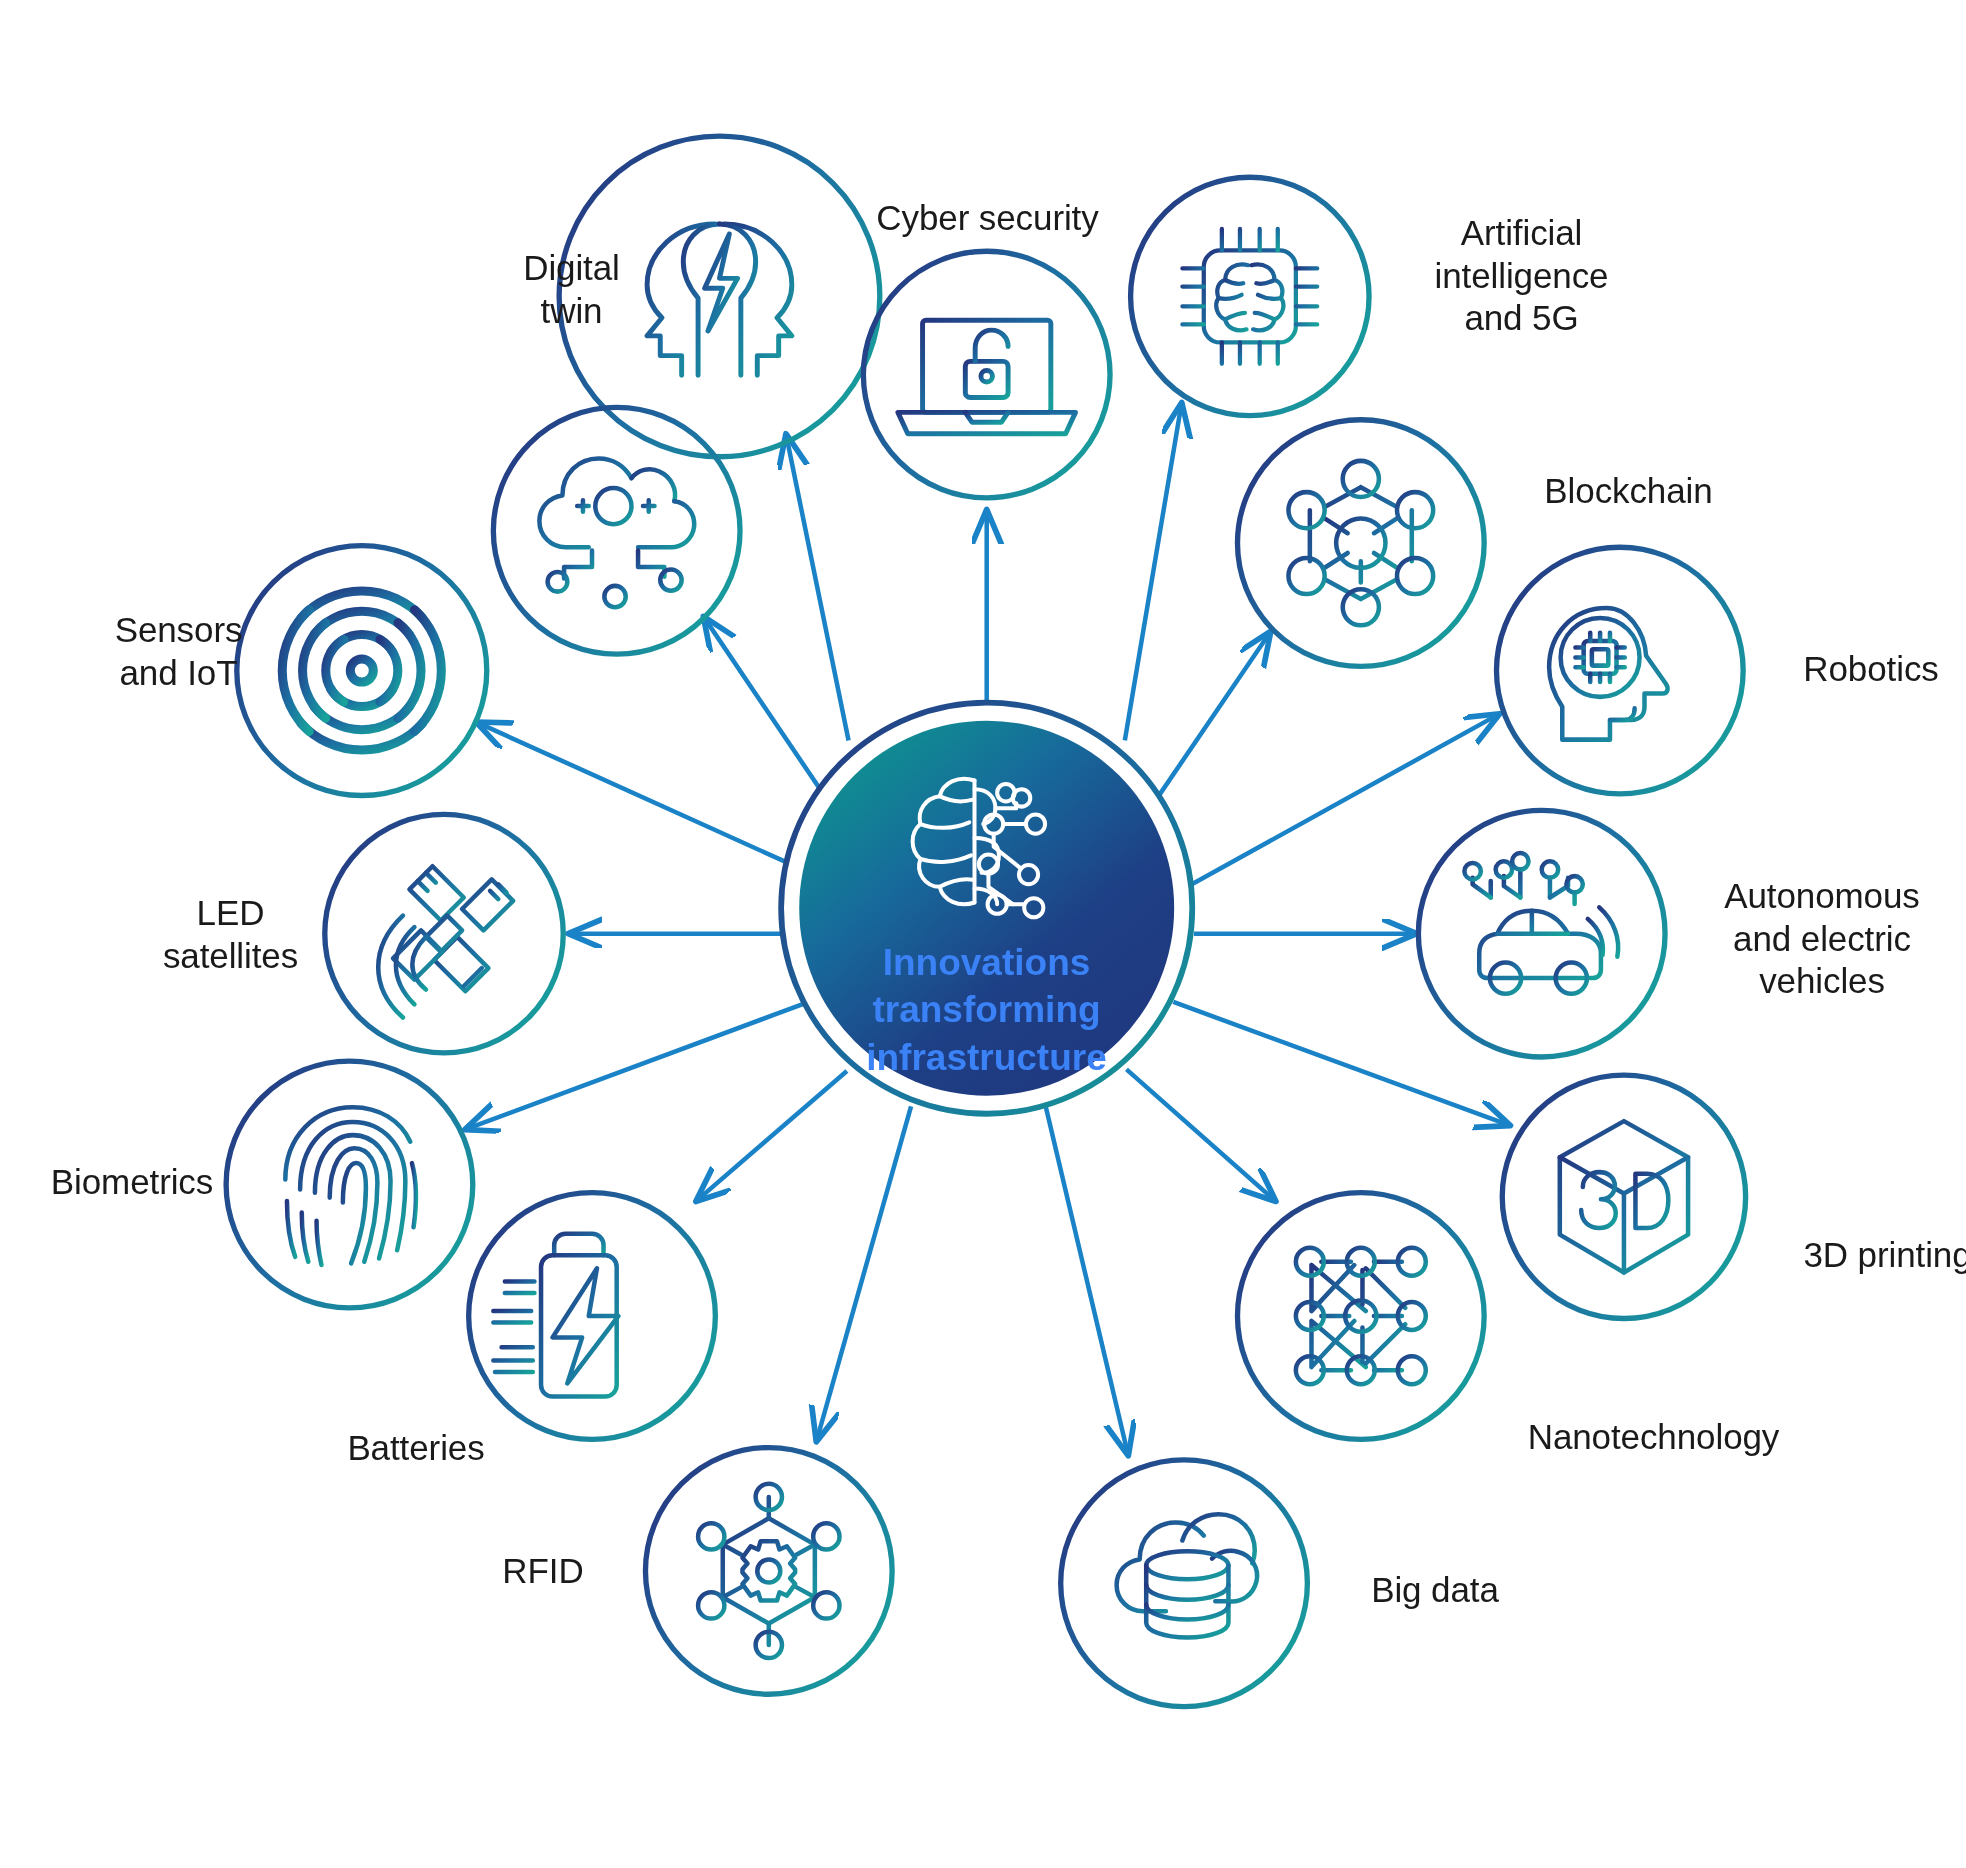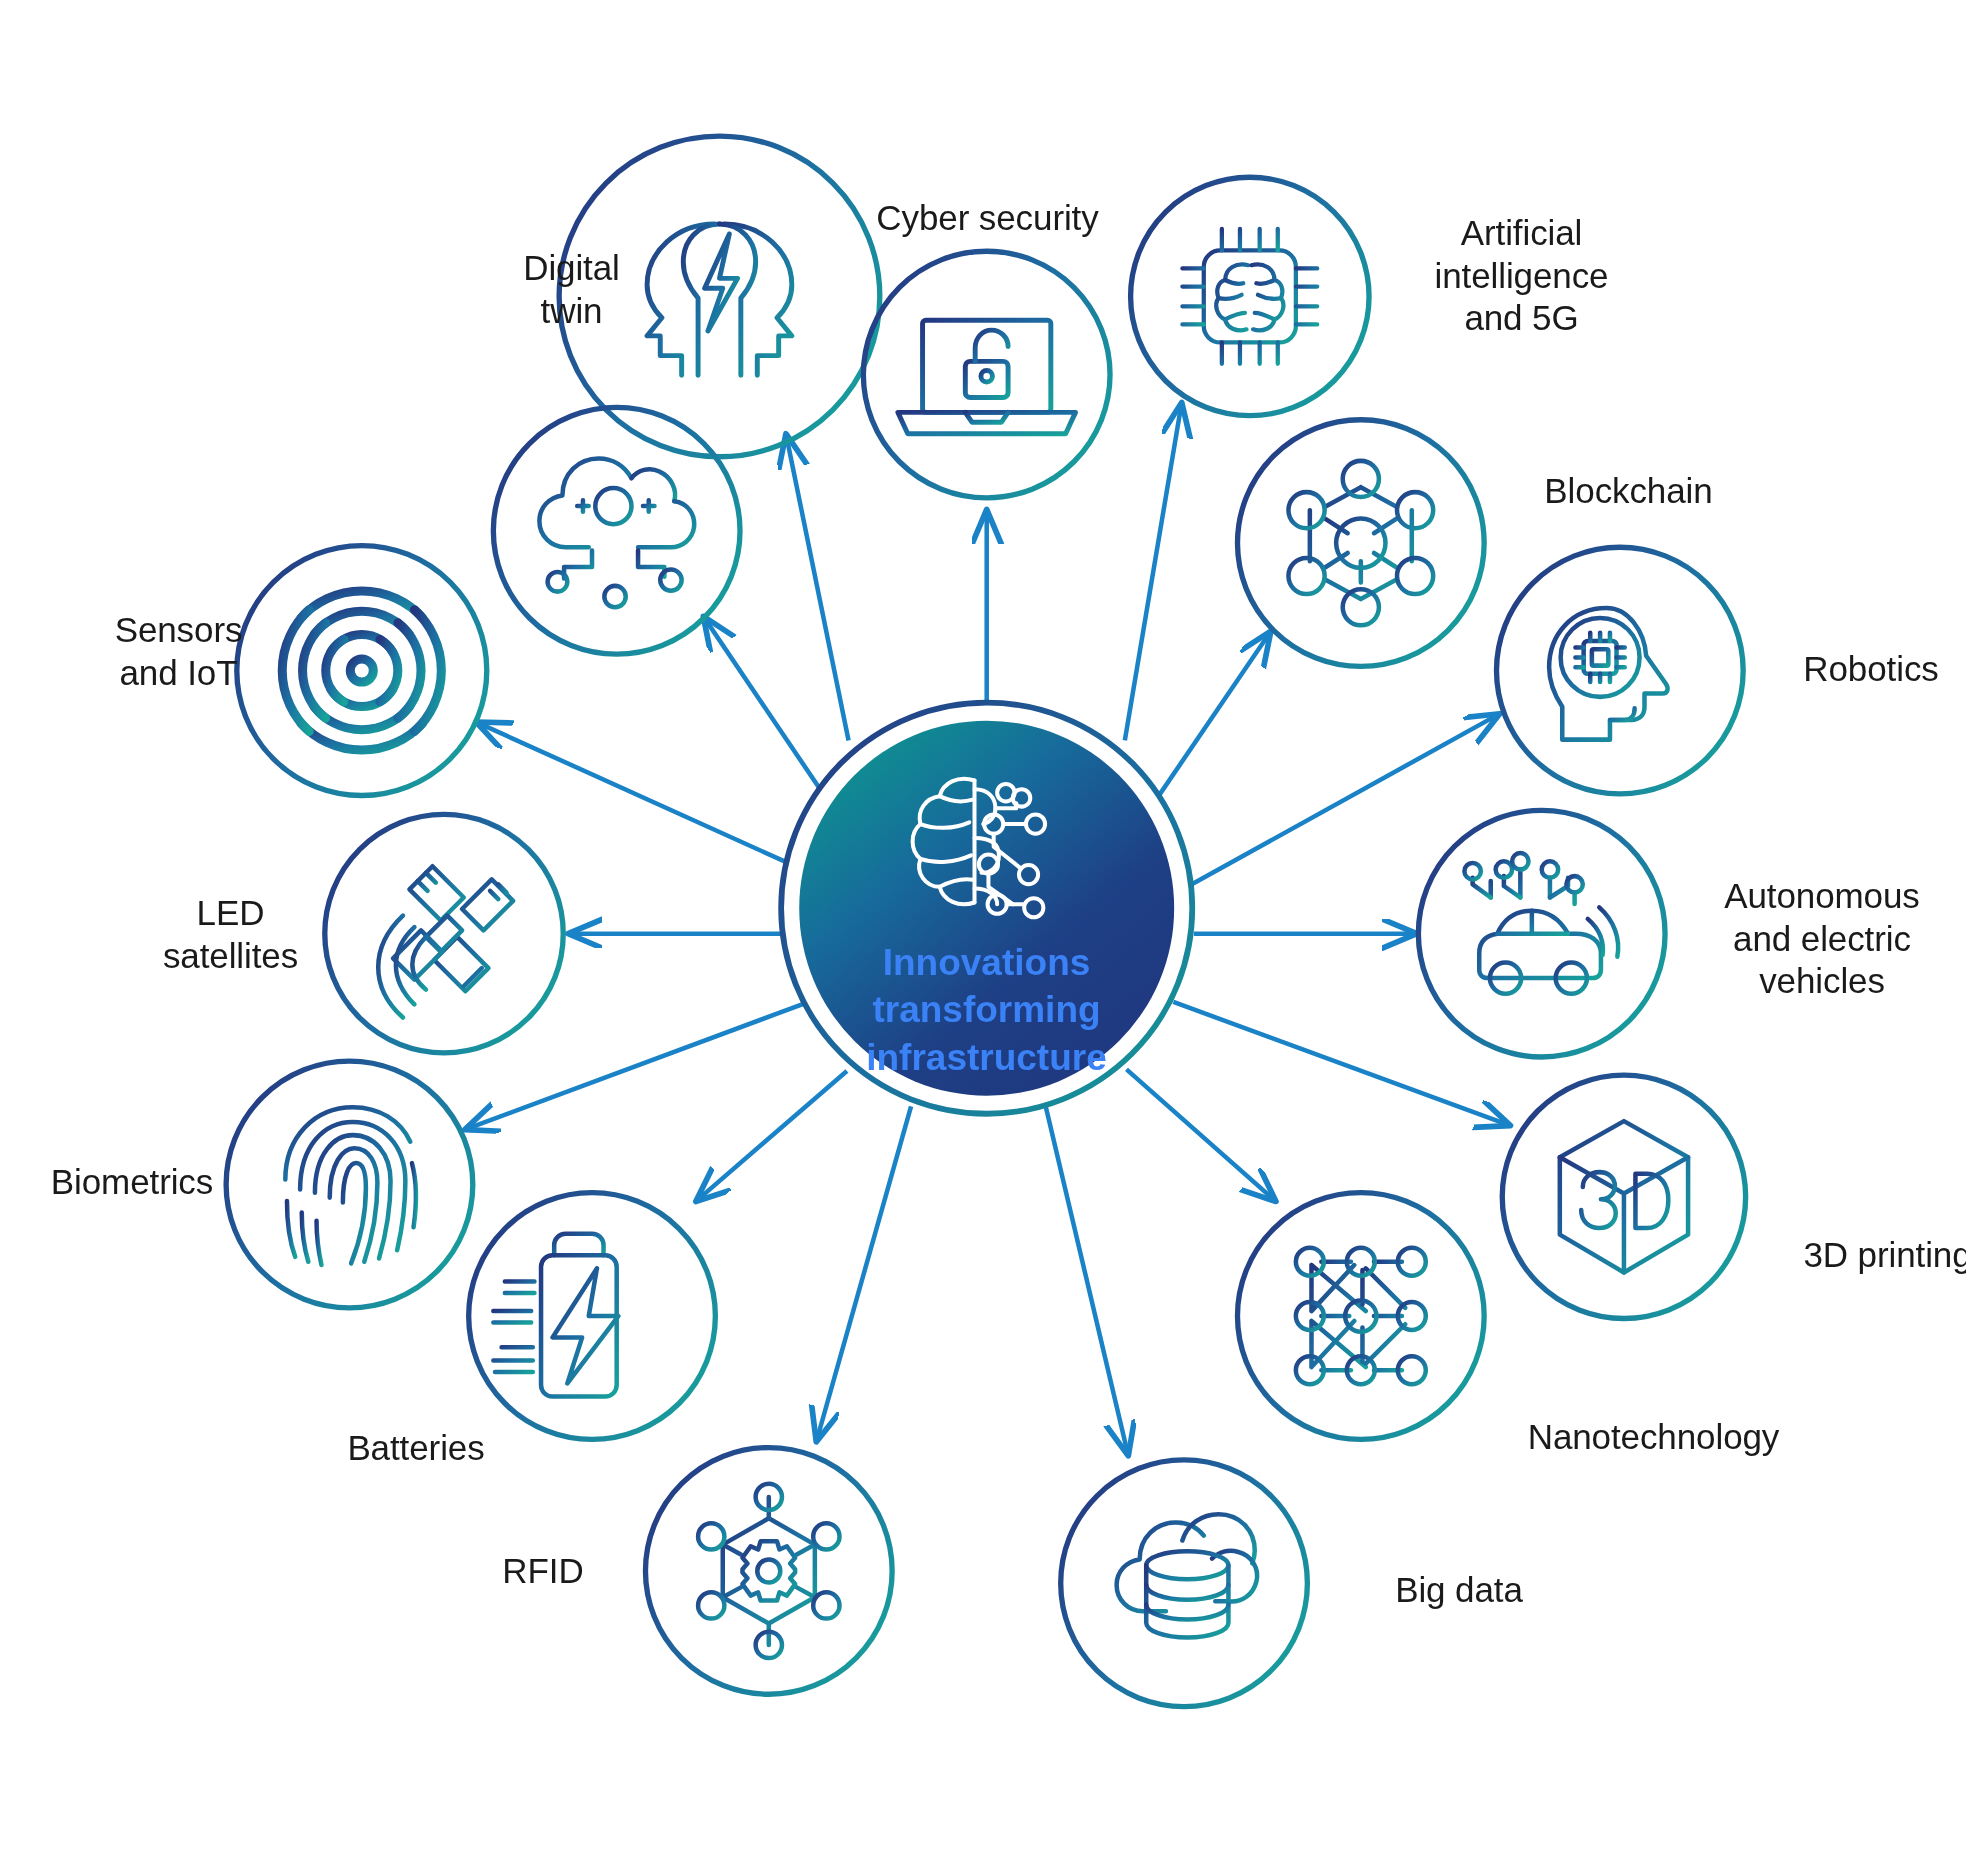--- a/index.html
+++ b/index.html
@@ -344,21 +344,21 @@
   <div class="node-label lbl-right" style="left:1764px; top:648px; width:214px;">Robotics</div>
 
   <div class="node-label lbl-right" style="left:1682px; top:855px; width:280px;margin-top:20px;">Autonomous
 and electric
 vehicles</div>
 
   <div class="node-label lbl-right" style="left:1764px; top:1234px; width:247px;">3D printing</div>
 
   <div class="node-label lbl-right" style="left:1489px; top:1416px; width:329px;">Nanotechnology</div>
 
-  <div class="node-label lbl-right" style="left:1328px; top:1569px; width:214px;margin-left:24px;">Big data</div>
+  <div class="node-label lbl-right" style="left:1328px; top:1569px; width:214px;">Big data</div>
 
   <div class="node-label lbl-left" style="left:461px; top:1550px; width:164px;">RFID</div>
 
   <div class="node-label lbl-left" style="left:313px; top:1427px; width:206px;">Batteries</div>
 
   <div class="node-label lbl-left" style="left:25px; top:1161px; width:214px;">Biometrics</div>
 
   <div class="node-label lbl-left" style="left:140px; top:892px; width:181px;">LED
 satellites</div>
 

